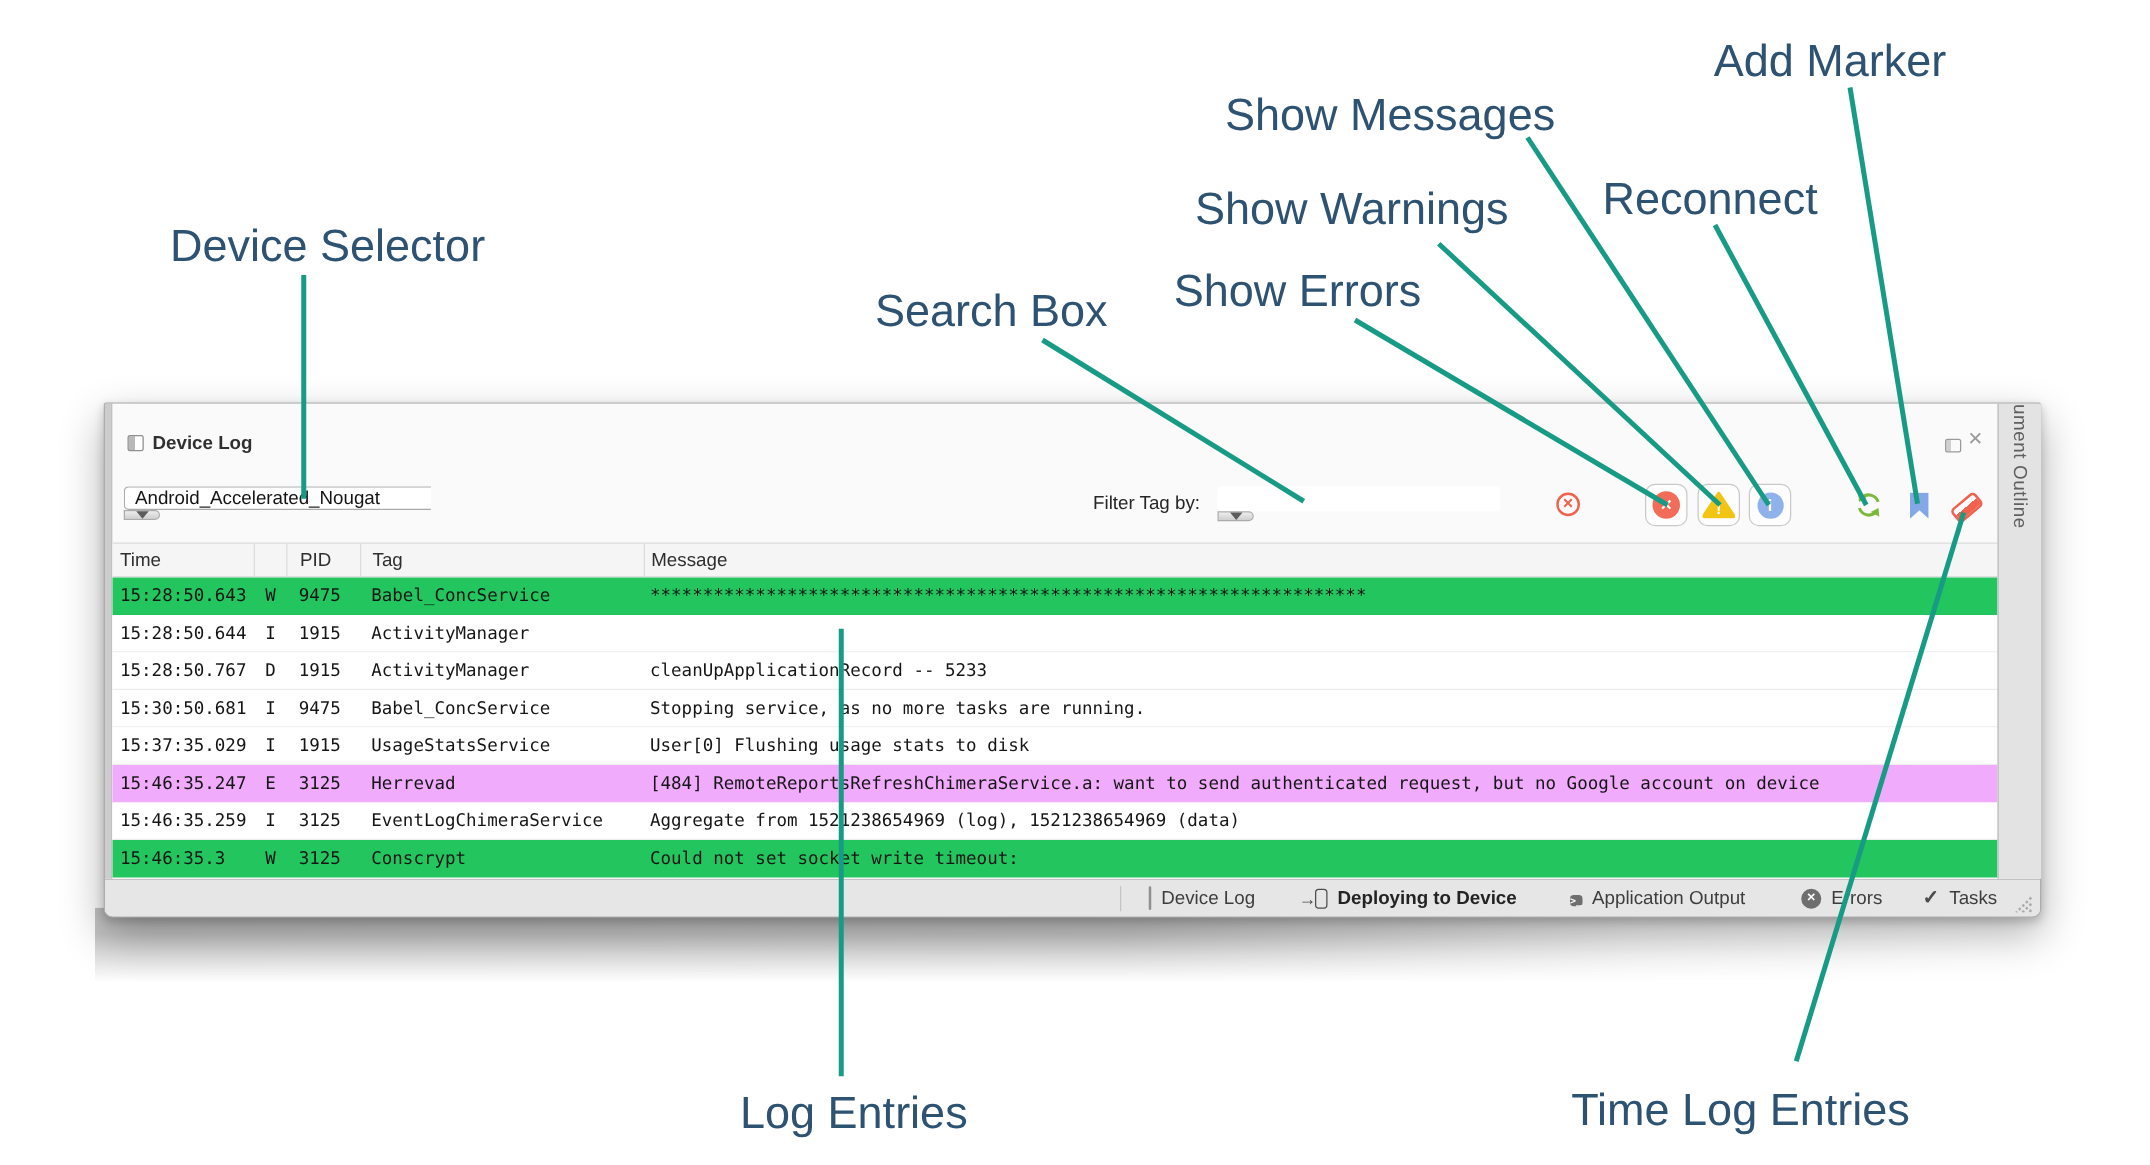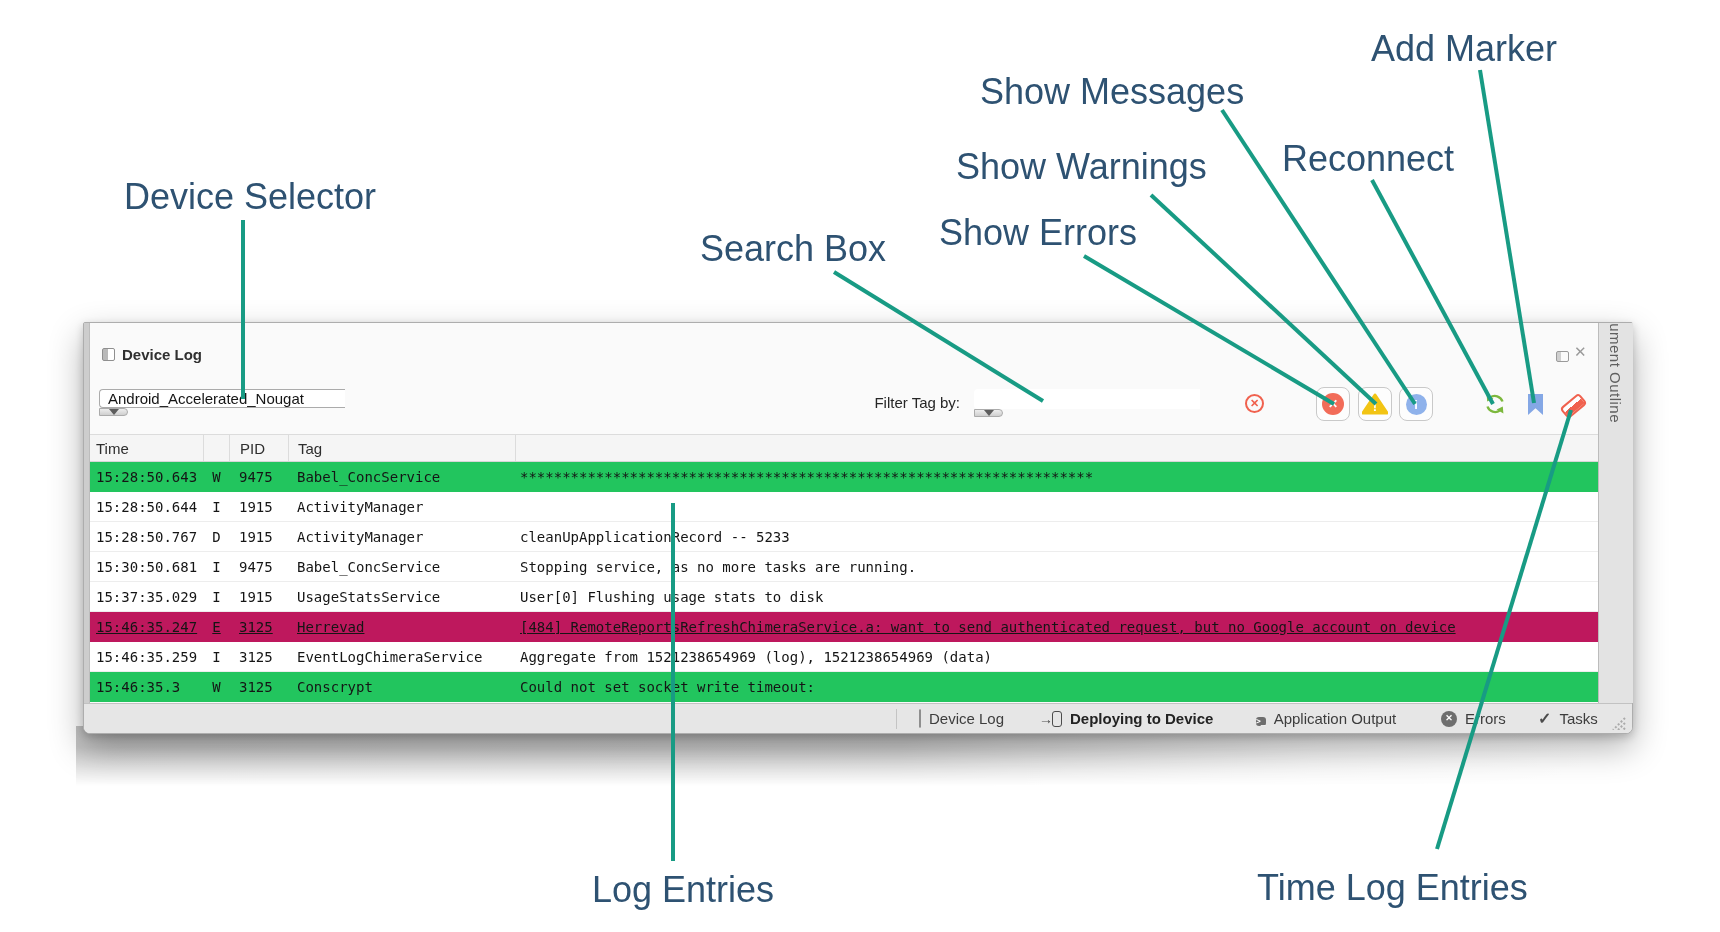--- a/index.html
+++ b/index.html
@@ -63,21 +63,21 @@
 
   
   .log-header{position:absolute;left:0;top:111px;width:1508px;height:28px;background:#f5f5f5;
               border-top:1px solid #dcdcdc;border-bottom:1px solid #d6d6d6;box-sizing:border-box;
               display:flex;font-size:15px;color:#2e2e2e;align-items:center;}
   .log-rows{position:absolute;left:0;top:139px;width:1508px;background:#fff;}
   .log-row{display:flex;height:30px;align-items:center;background:#fff;
            font-family:"DejaVu Sans Mono","Liberation Mono",monospace;font-size:14px;color:#151515;
            border-bottom:1px solid #ededed;box-sizing:border-box;white-space:nowrap;}
   .log-row.sev-warning{background:#22c55e;border-bottom:none;}
-  .log-row.sev-error{background:#be185d;border-bottom:none;text-decoration:underline;}
+  .log-row.sev-error{background:#f0abfc;border-bottom:none;}
   .c-time{width:114px;padding-left:6px;box-sizing:border-box;flex:none;}
   .c-level{width:25px;text-align:center;flex:none;}
   .c-pid{width:59px;padding-left:10px;box-sizing:border-box;flex:none;}
   .c-tag{width:227px;padding-left:9px;box-sizing:border-box;flex:none;}
   .c-msg{flex:1;padding-left:5px;box-sizing:border-box;overflow:hidden;}
   .log-header .c-time,.log-header .c-level,.log-header .c-pid,.log-header .c-tag{border-right:1px solid #dcdcdc;height:100%;display:flex;align-items:center;}
   .log-header .c-level{justify-content:center;}
 
   
   .status-bar{position:absolute;left:0;top:380px;width:1548px;height:30px;background:#e6e6e6;
@@ -164,20 +164,21 @@
       </div>
       <div class="tool-icon" style="left:1468px;top:72px;width:30px;height:22px;">
         <span class="eraser"></span>
       </div>
 
       <div class="log-header">
         <span class="c-time">Time</span>
         <span class="c-level"></span>
         <span class="c-pid">PID</span>
         <span class="c-tag">Tag</span>
+        <span class="c-msg">Message</span>
       </div>
 
       <div class="log-rows">
           <div class="log-row sev-warning">
             <span class="c-time">15:28:50.643</span>
             <span class="c-level">W</span>
             <span class="c-pid">9475</span>
             <span class="c-tag">Babel_ConcService</span>
             <span class="c-msg">********************************************************************</span>
           </div>
@@ -266,21 +267,21 @@
             <span><span class="sbi-check">✓</span></span>
             <span>Tasks</span>
           </div>
         </div>
       <svg class="grip" width="17" height="15">
         <path d="M15 3 L3 15 M15 8 L8 15 M15 13 L13 15" stroke="#ababab" stroke-width="2" stroke-dasharray="2 2" fill="none"></path>
       </svg>
     </div>
   </div>
 
-  <div class="ann" style="left:124px;top:176px;">Device Selector</div>
+  <div class="ann" style="left:136px;top:176px;">Device Selector</div>
   <div class="ann" style="left:700px;top:212px;margin-top:16px;">Search Box</div>
   <div class="ann" style="left:939px;top:212px;">Show Errors</div>
   <div class="ann" style="left:980px;top:71px;">Show Messages</div>
   <div class="ann" style="left:956px;top:146px;">Show Warnings</div>
   <div class="ann" style="left:1282px;top:138px;">Reconnect</div>
   <div class="ann" style="left:1371px;top:28px;">Add Marker</div>
   <div class="ann" style="left:592px;top:869px;">Log Entries</div>
   <div class="ann" style="left:1257px;top:867px;">Time Log Entries</div>
 
   <svg class="ann-svg" width="1720" height="932">

